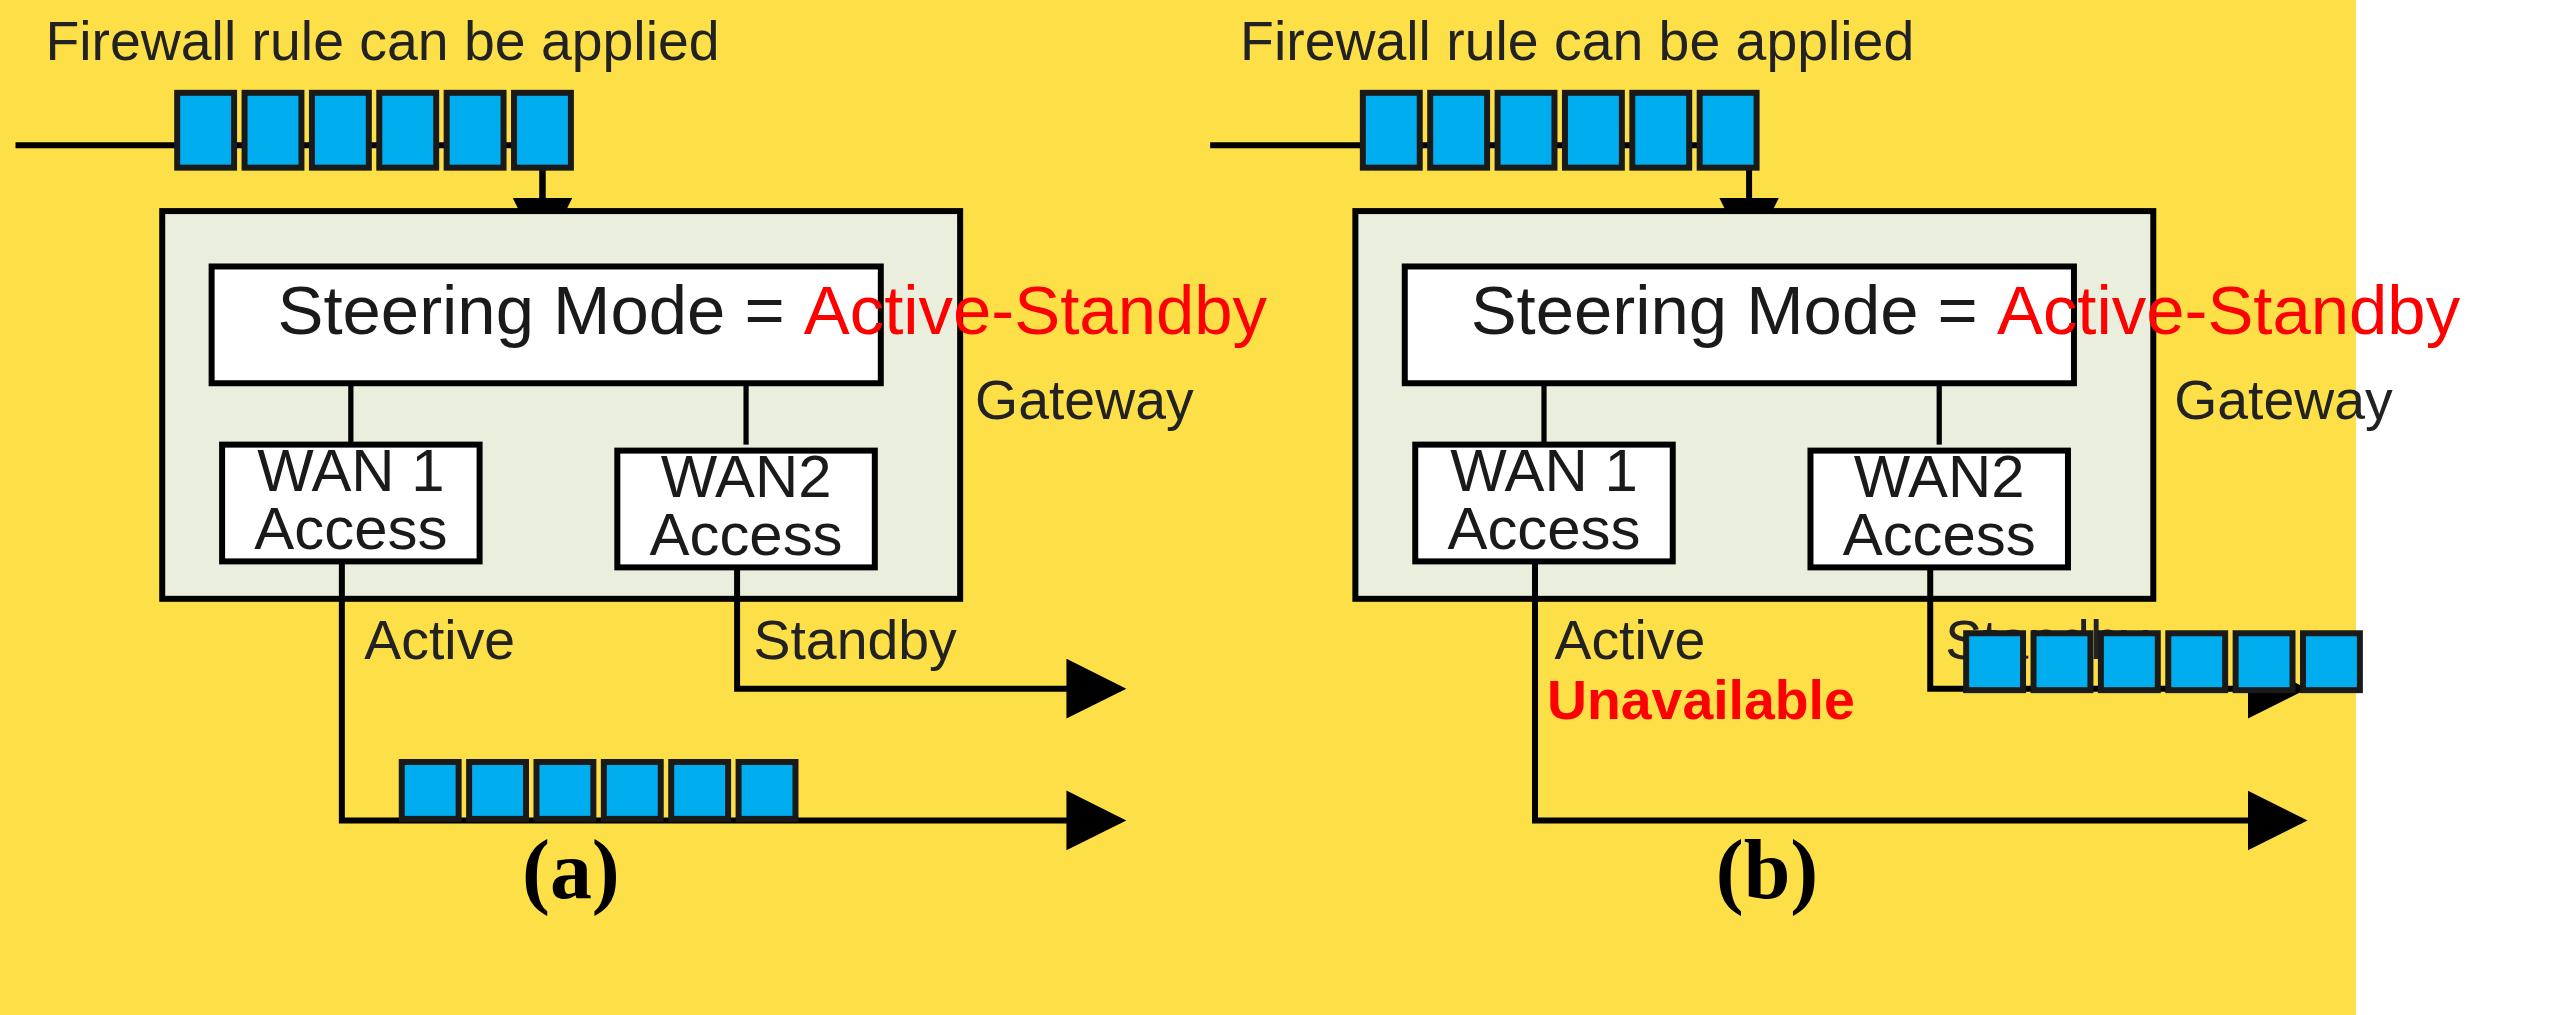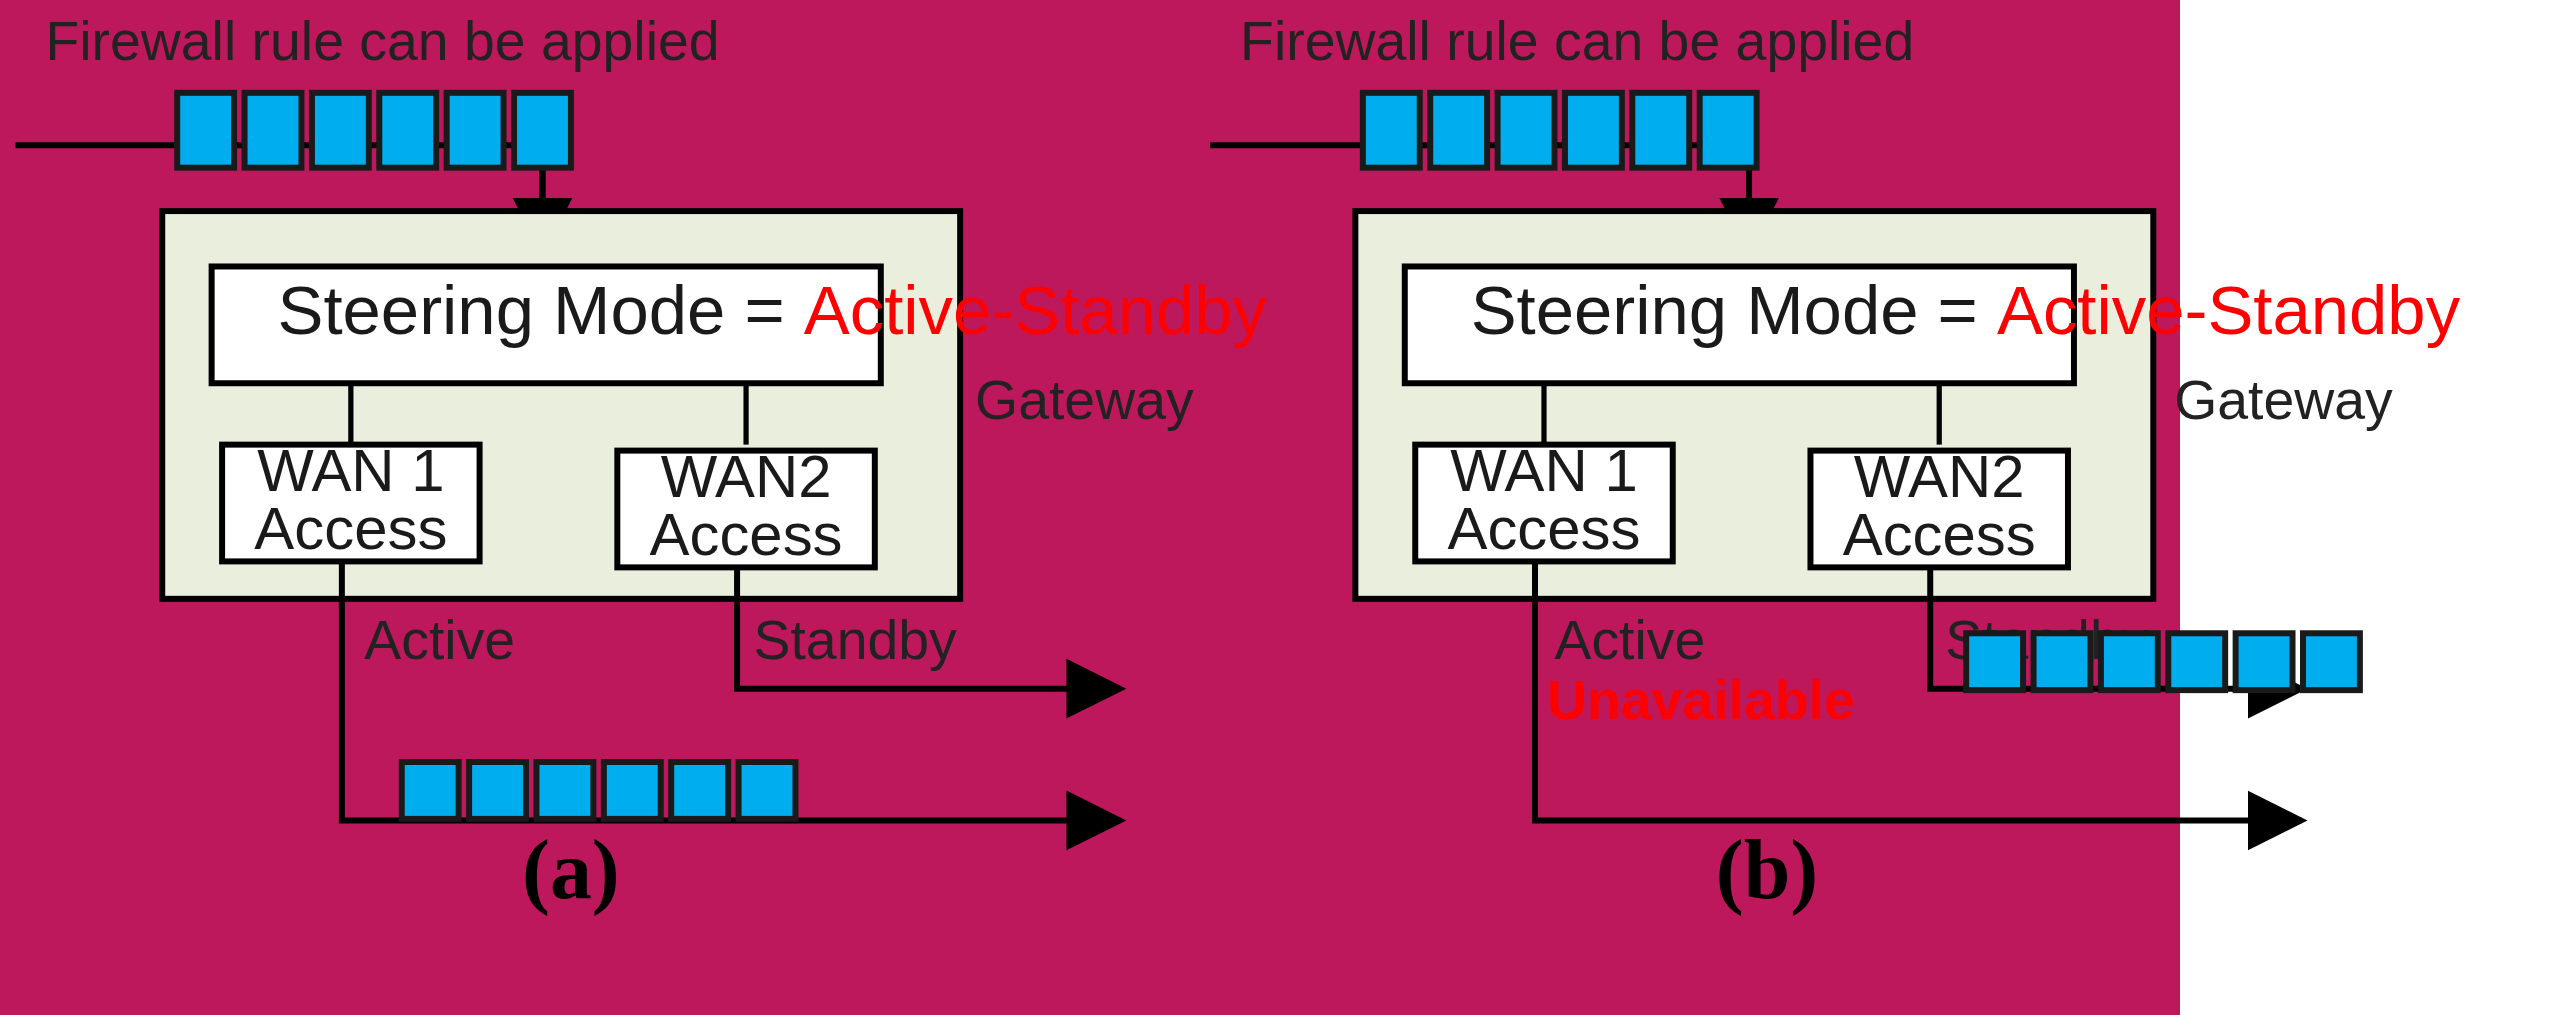--- a/index.html
+++ b/index.html
@@ -8,23 +8,23 @@
     background: #ffffff;
   }
   body {
     width: 2576px;
     height: 1015px;
     font-family: "Liberation Sans", sans-serif;
     overflow: hidden;
   }
   #diagram-root {
     position: relative;
-    width: 2180px;
+    width: 2356px;
     height: 1015px;
-    background: #be185d;
+    background: #fde047;
   }
   svg.diagram-svg {
     display: block;
     width: 2576px;
     height: 1015px;
   }
   text {
     font-family: "Liberation Sans", sans-serif;
     fill: #1a1a1a;
   }

